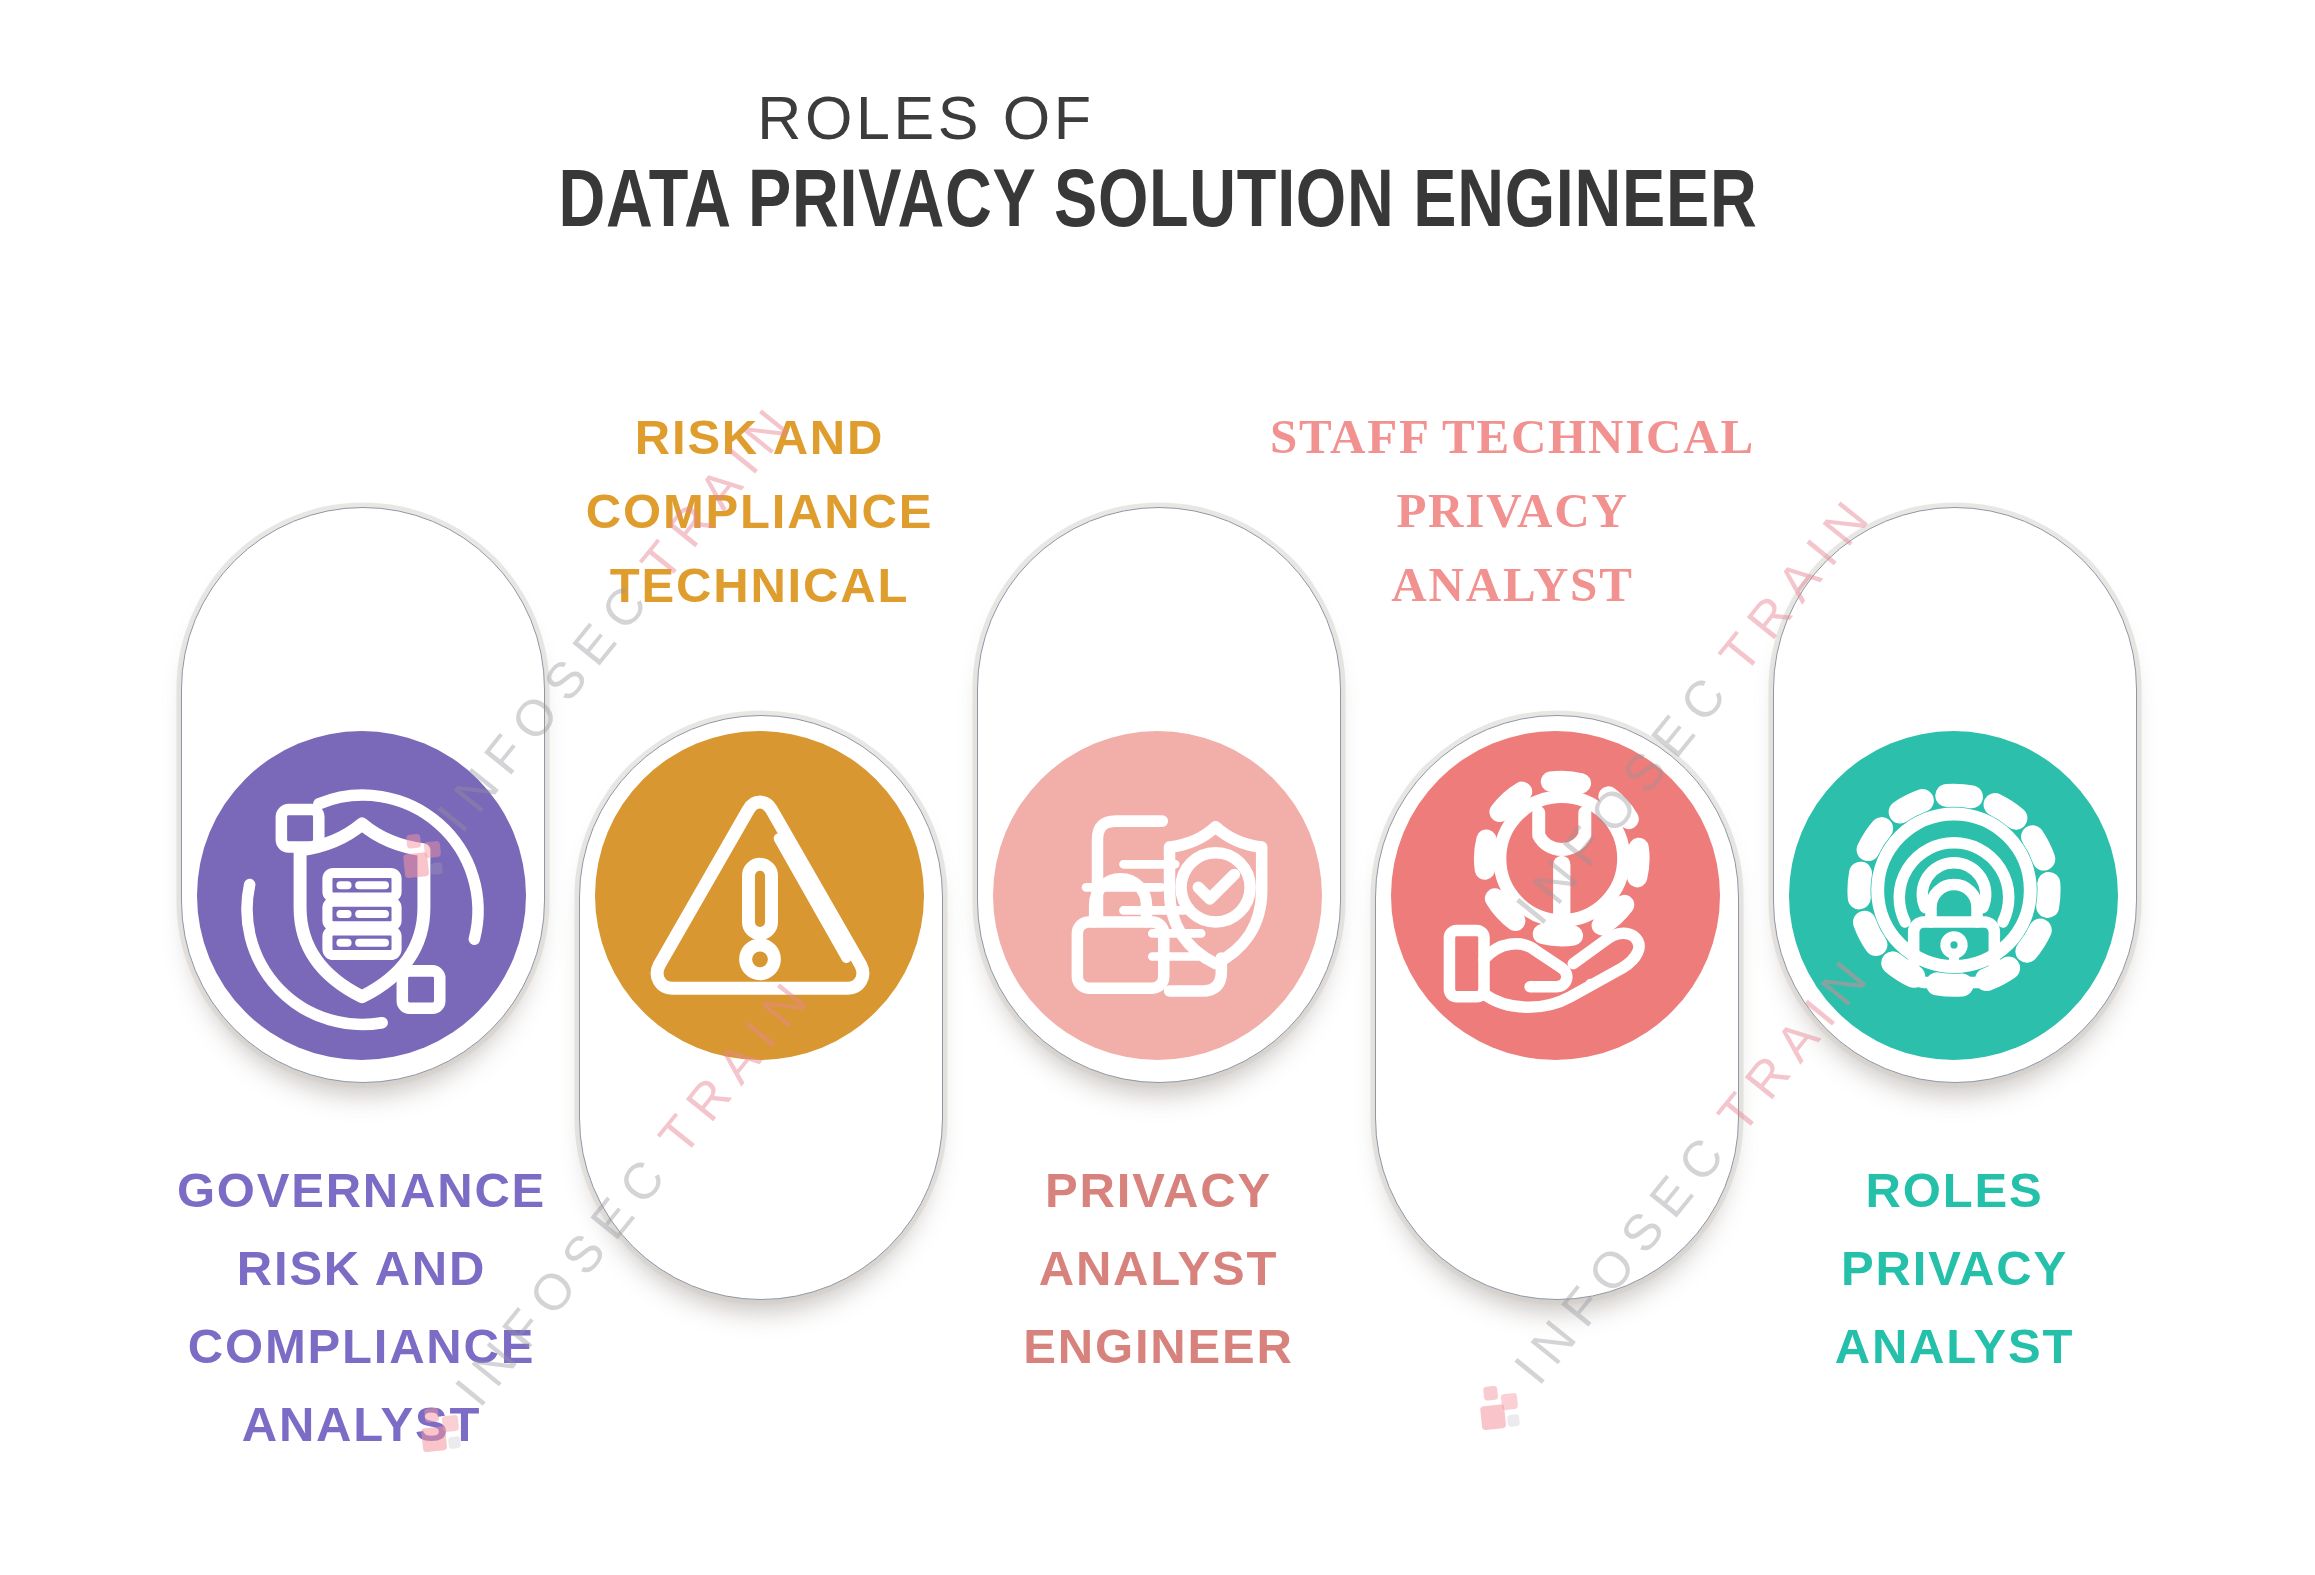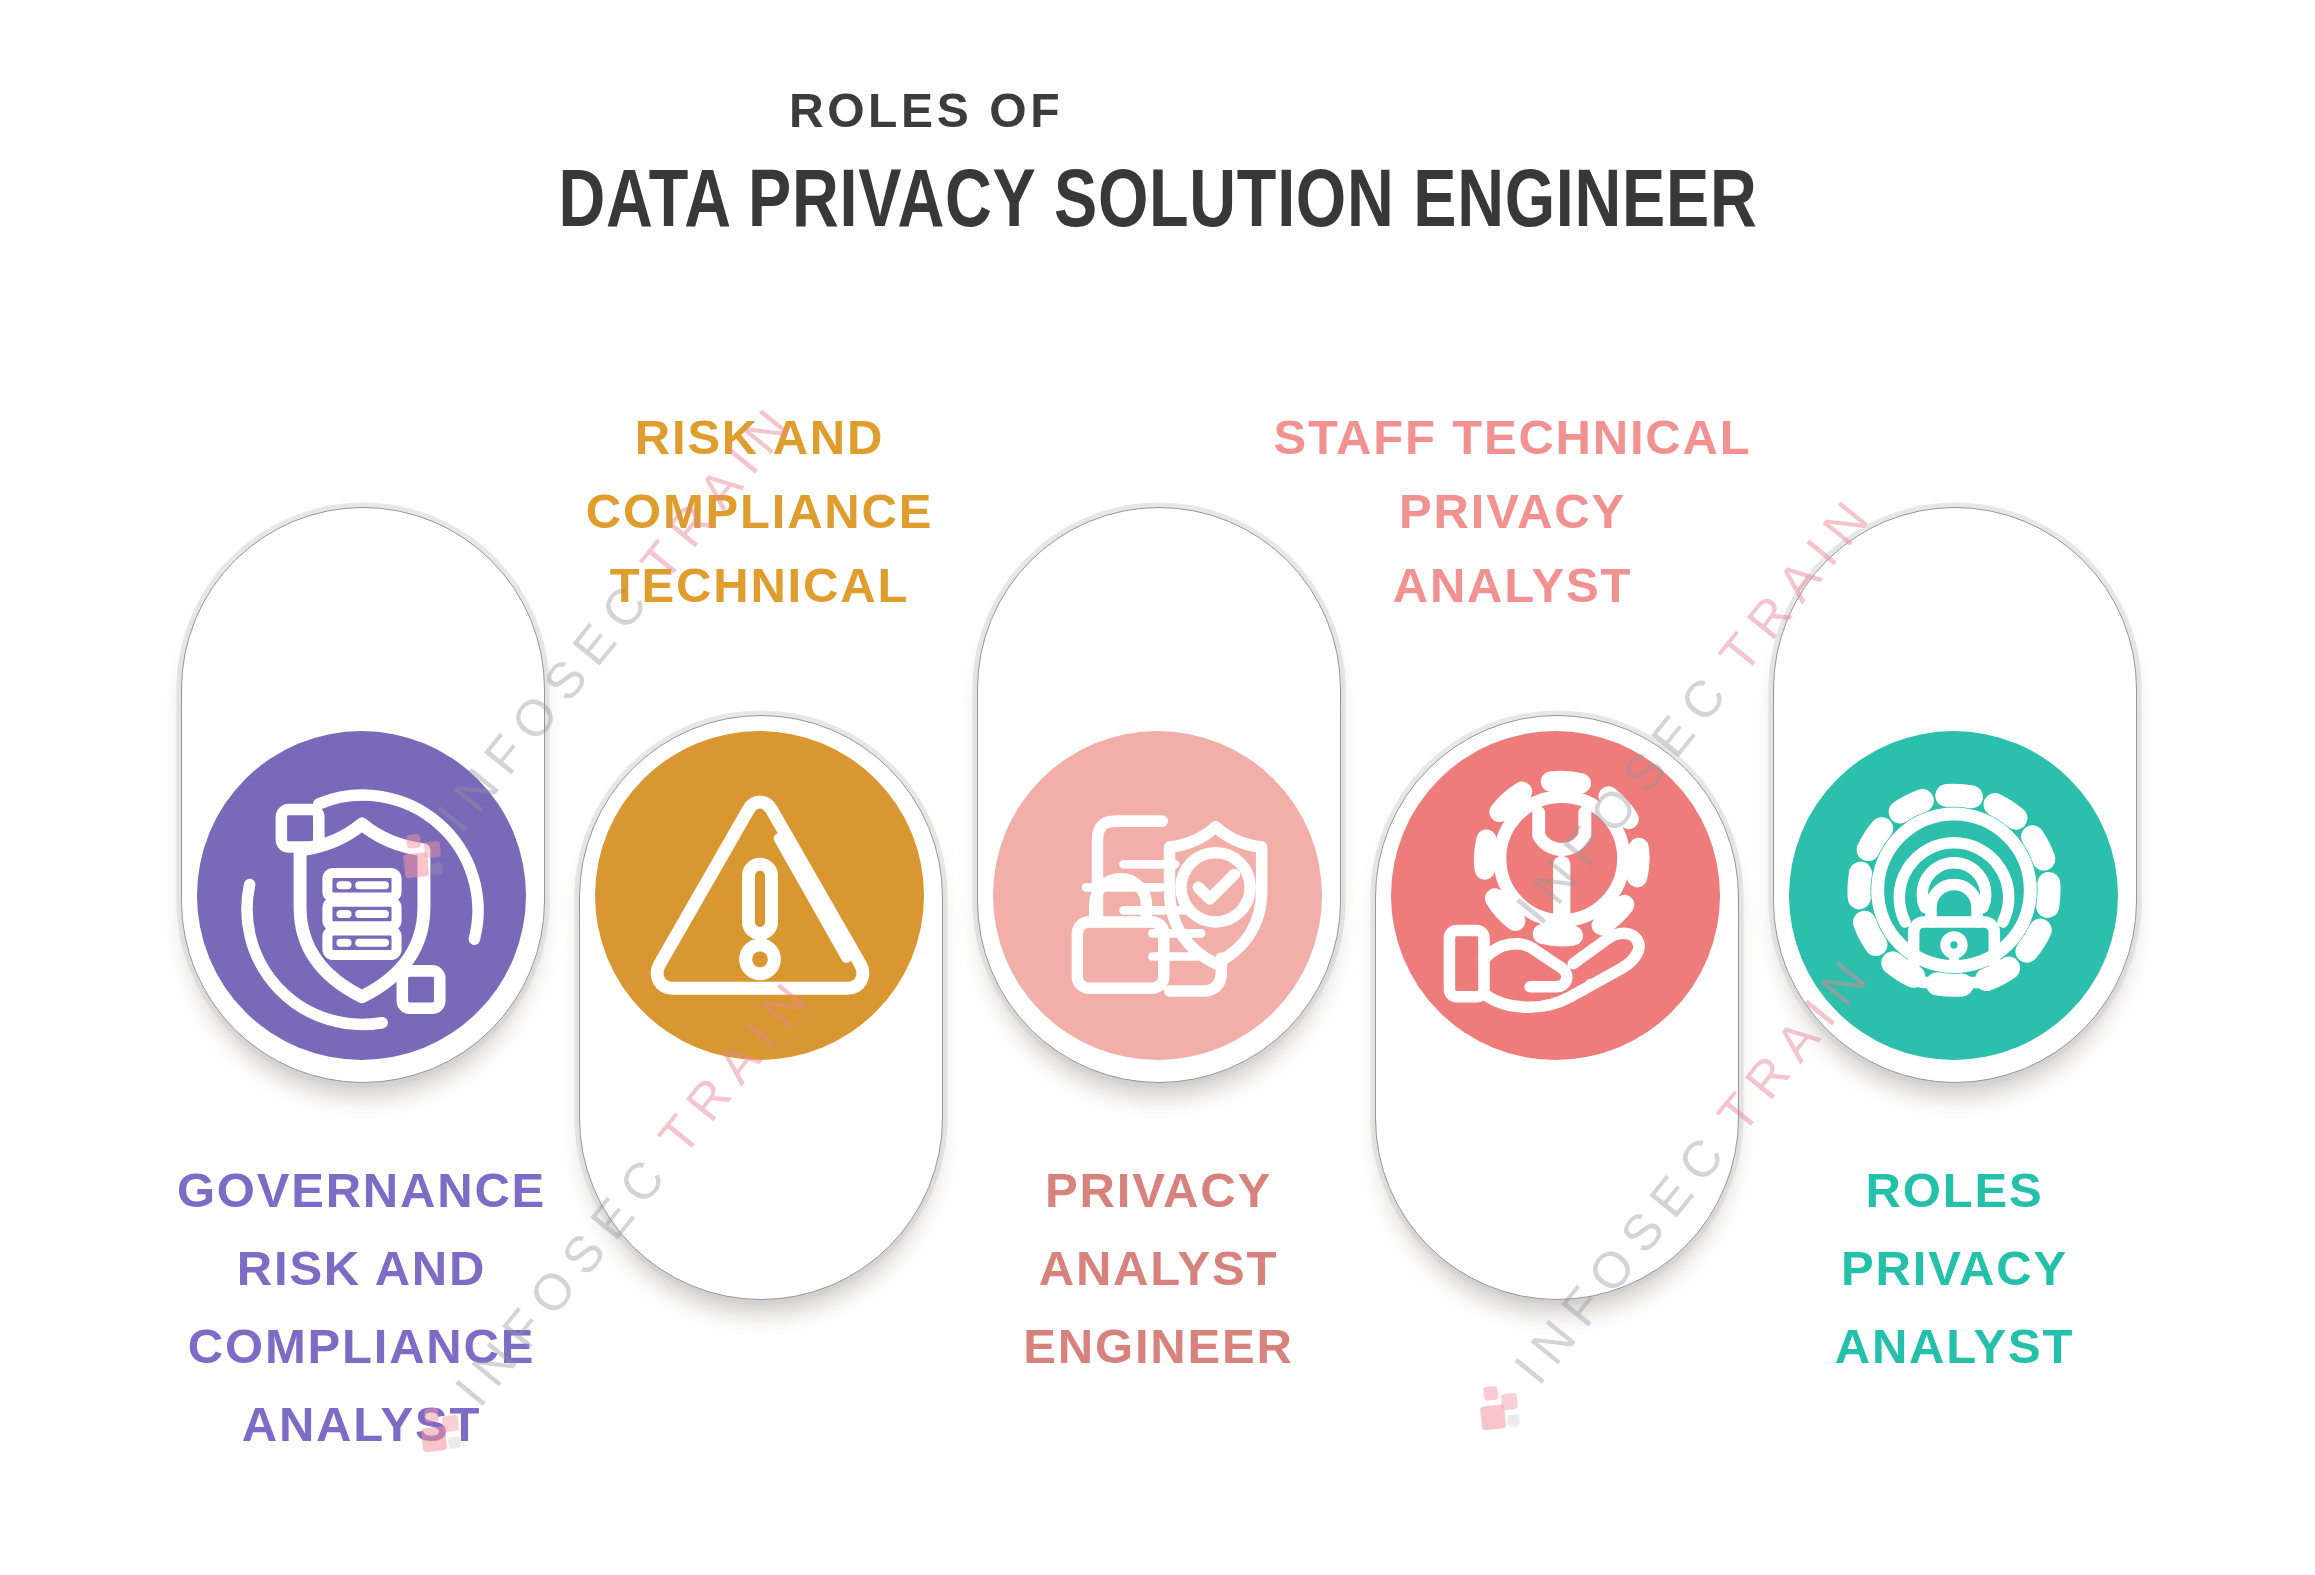--- a/index.html
+++ b/index.html
@@ -1,21 +1,21 @@
 <!DOCTYPE html>
 <html style="font-size:14.5px"><head>
 <meta charset="utf-8">
 <style>
   html,body{margin:0;padding:0;width:2316px;height:1576px;background:#ffffff;
     font-family:"Liberation Sans","DejaVu Sans",sans-serif;overflow:hidden;position:relative;}
   .stage{position:absolute;inset:0;}
 
   
   .kicker{position:absolute;top:83px;left:0;width:1852px;text-align:center;
-    font-size:48px;font-weight:700;letter-spacing:3.6px;color:#3c3c3c;}
+    font-size:61px;font-weight:400;letter-spacing:3.6px;color:#3c3c3c;}
   .main-title{position:absolute;top:152px;left:0;width:2316px;text-align:center;
     font-size:81px;font-weight:700;letter-spacing:0.9px;color:#383838;
     transform:scaleX(0.8);transform-origin:50% 50%;white-space:nowrap;}
 
   
   .pill{position:absolute;width:362px;background:#ffffff;border-radius:190px;
     border:1.8px solid #8f97a5;
     box-shadow:0 0 0 4.5px rgba(212,207,201,0.5), 0 20px 27px -9px rgba(128,118,110,0.45);}
   .pill.up{top:507px;height:574px;}
   .pill.down{top:715px;height:583px;}
@@ -123,21 +123,21 @@
       </svg>
     </div>
     <div class="role-label below" style="color: rgb(216, 130, 126);">
       <div class="line">PRIVACY</div>
       <div class="line">ANALYST</div>
       <div class="line">ENGINEER</div>
     </div>
   </section>
 
   <section class="column col4">
-    <div class="role-label above" style="color: rgb(242, 146, 144);">
+    <div class="role-label above" style="color: rgb(242, 146, 144); font-family: Liberation Serif, serif;">
       <div class="line">STAFF TECHNICAL</div>
       <div class="line">PRIVACY</div>
       <div class="line">ANALYST</div>
     </div>
     <div class="pill down"></div>
     <div class="circle" style="background-color: rgb(238, 124, 122);">
       <svg class="icon" viewBox="0 0 200 200" fill="none" stroke="#ffffff" stroke-linecap="round" stroke-linejoin="round">
         <circle cx="104" cy="74" r="54" stroke-width="14" stroke-dasharray="21.2 21.2" stroke-dashoffset="8"></circle>
         <circle cx="104" cy="74" r="43" stroke-width="9"></circle>
         <path stroke-width="9" d="M88 42 L88 58 A18 18 0 0 0 120 58 L120 42"></path>

